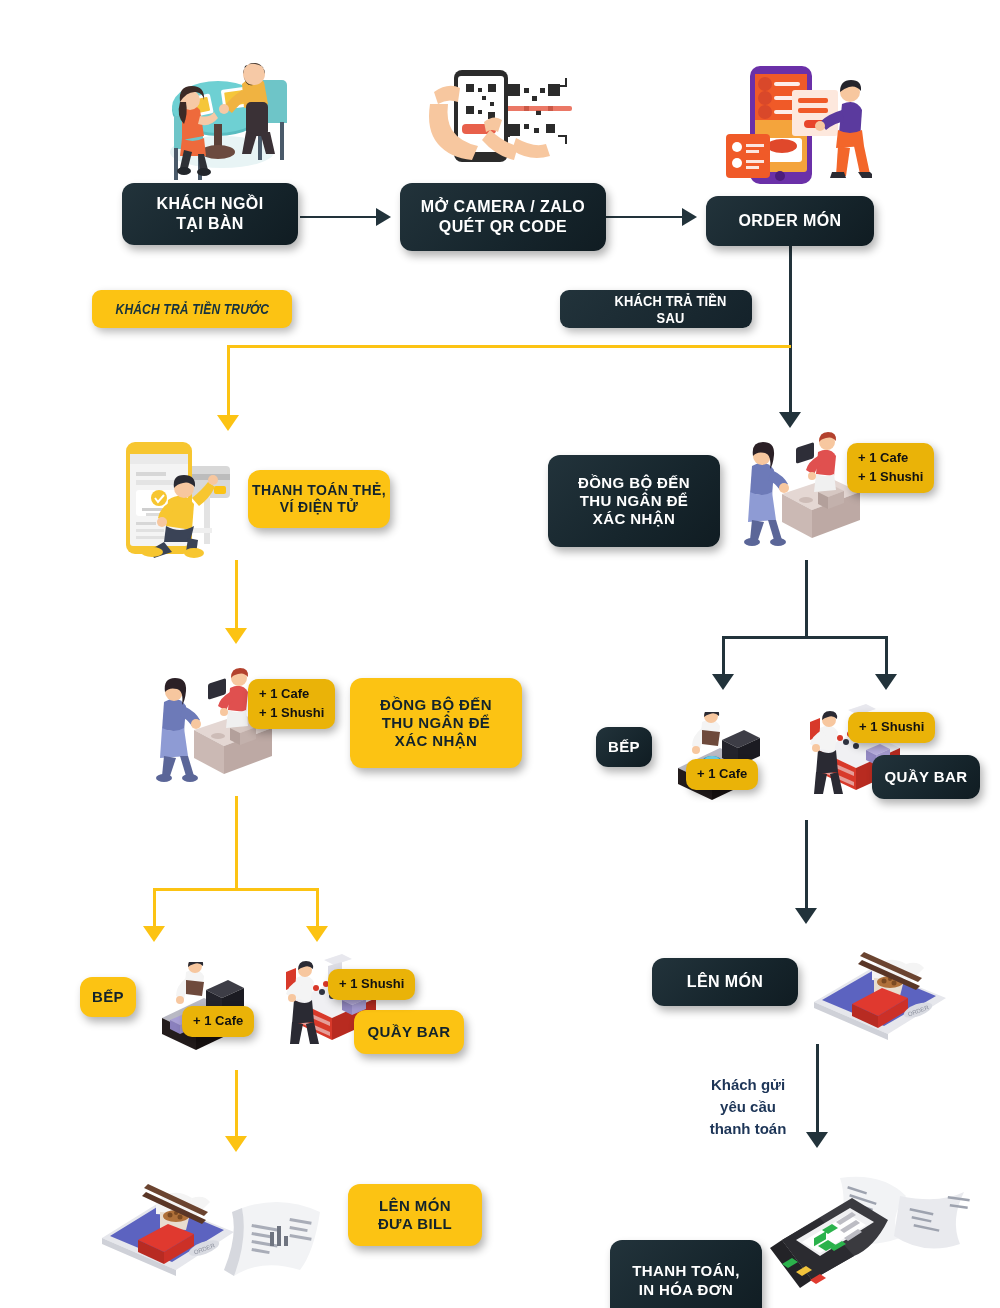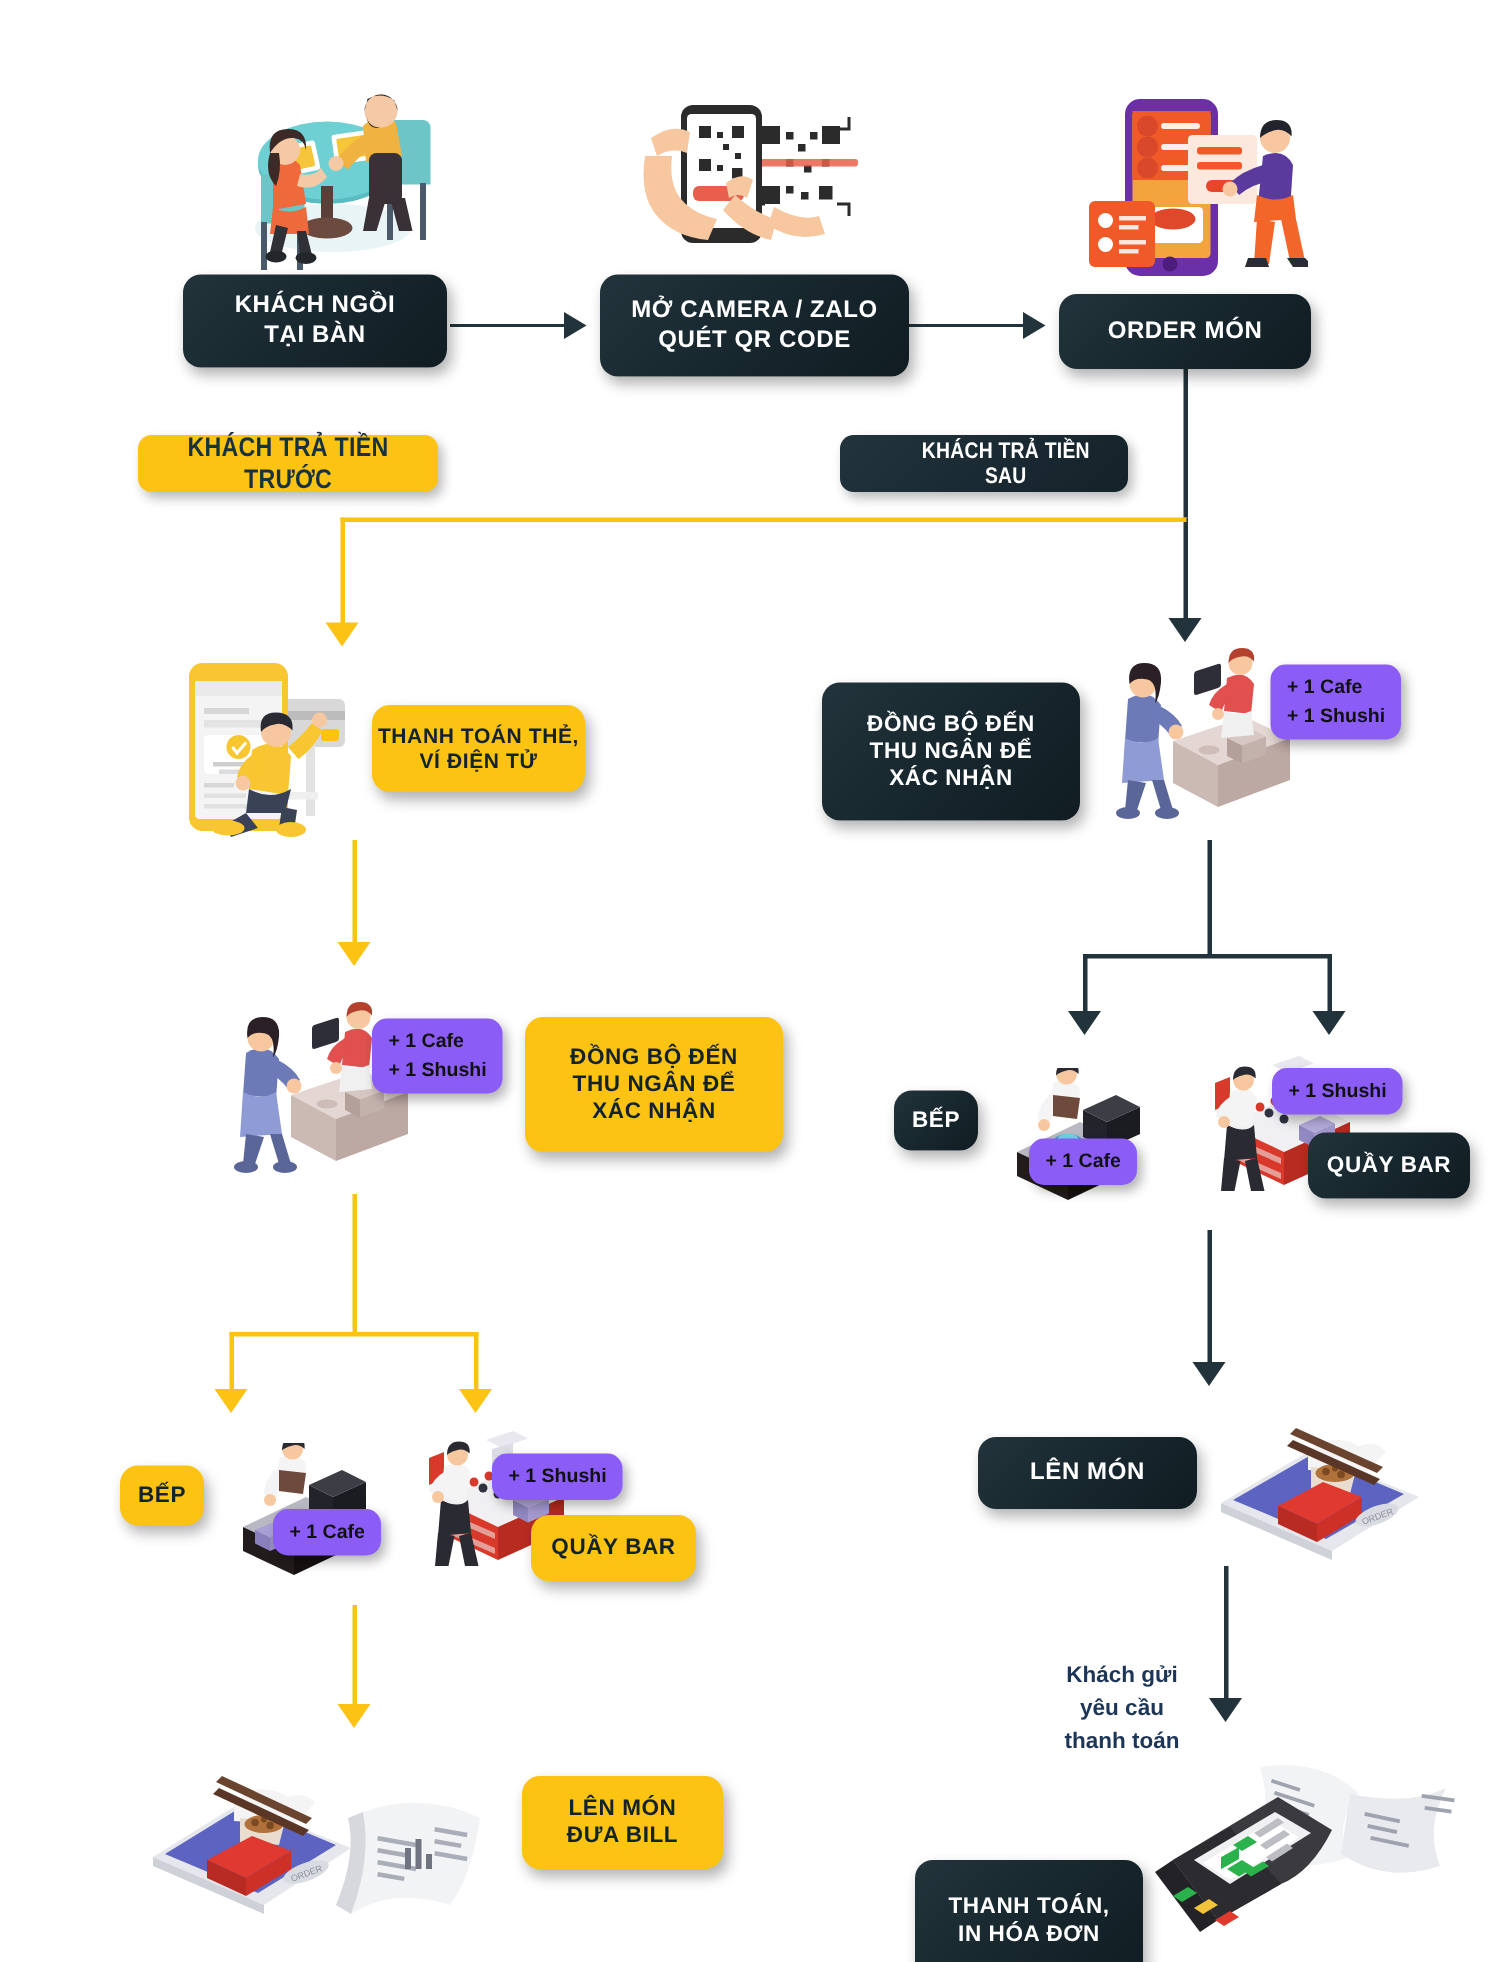--- a/index.html
+++ b/index.html
@@ -17,21 +17,21 @@
   
   .pill{position:absolute;display:flex;align-items:center;justify-content:center;text-align:center;
         border-radius:9px;box-sizing:border-box;font-weight:700;text-transform:uppercase;
         letter-spacing:.2px;box-shadow:3px 4px 8px rgba(0,0,0,.28);
         transform-origin:center;}
   .pill span{display:block;transform:scaleX(.86);}
   .pill.yellow{background:#fcc313;color:#16323f;}
   .pill.dark{background:linear-gradient(135deg,#22333b,#14222a);color:#fff;padding-left:29px;}
 
   
-  .tag{position:absolute;background:#8b5cf6;border-radius:10px;color:#111;
+  .tag{position:absolute;background:#eab308;border-radius:10px;color:#111;
        font-weight:700;font-size:13px;line-height:1.45;padding:6px 11px;
        box-shadow:3px 4px 8px rgba(0,0,0,.30);white-space:pre-line;text-align:left;}
 
   .plaintext{position:absolute;color:#1d3557;font-weight:700;font-size:15px;
              line-height:1.45;text-align:center;white-space:pre-line;}
 
   
   .ln{position:absolute;background:#22333b;}
   .ln.y{background:#fcc313;}
   .arw{position:absolute;width:0;height:0;}
@@ -548,21 +548,21 @@
   <div class="arw down" style="left:806px;top:1132px;"></div>
 
   <div class="box dark" style="left:122px;top:183px;width:176px;height:62px;font-size:16px;">KHÁCH NGỒI
 TẠI BÀN</div>
 
   <div class="box dark" style="left:400px;top:183px;width:206px;height:68px;font-size:16px;">MỞ CAMERA / ZALO
 QUÉT QR CODE</div>
 
   <div class="box dark" style="left:706px;top:196px;width:168px;height:50px;font-size:16px;">ORDER MÓN</div>
 
-  <div class="pill yellow" style="left:92px;top:290px;width:200px;height:38px;font-size:18px;">
+  <div class="pill yellow" style="left:92px;top:290px;width:200px;height:38px;font-size:14px;font-style:italic;">
       <span>KHÁCH TRẢ TIỀN TRƯỚC</span>
     </div>
 
   <div class="pill dark" style="left:560px;top:290px;width:192px;height:38px;font-size:15px;">
       <span>KHÁCH TRẢ TIỀN SAU</span>
     </div>
 
   <div class="box yellow" style="left:248px;top:470px;width:142px;height:58px;font-size:14px;">THANH TOÁN THẺ,
 VÍ ĐIỆN TỬ</div>
 
@@ -597,17 +597,17 @@
 + 1 Shushi</div>
 
   <div class="tag" style="left:686px;top:759px;">+ 1 Cafe</div>
 
   <div class="tag" style="left:848px;top:712px;">+ 1 Shushi</div>
 
   <div class="tag" style="left:182px;top:1006px;">+ 1 Cafe</div>
 
   <div class="tag" style="left:328px;top:969px;">+ 1 Shushi</div>
 
-  <div class="plaintext" style="left:692px;top:1106px;width:112px;">Khách gửi
+  <div class="plaintext" style="left:692px;top:1074px;width:112px;">Khách gửi
 yêu cầu
 thanh toán</div>
 
 </div>
 
 </body></html>

